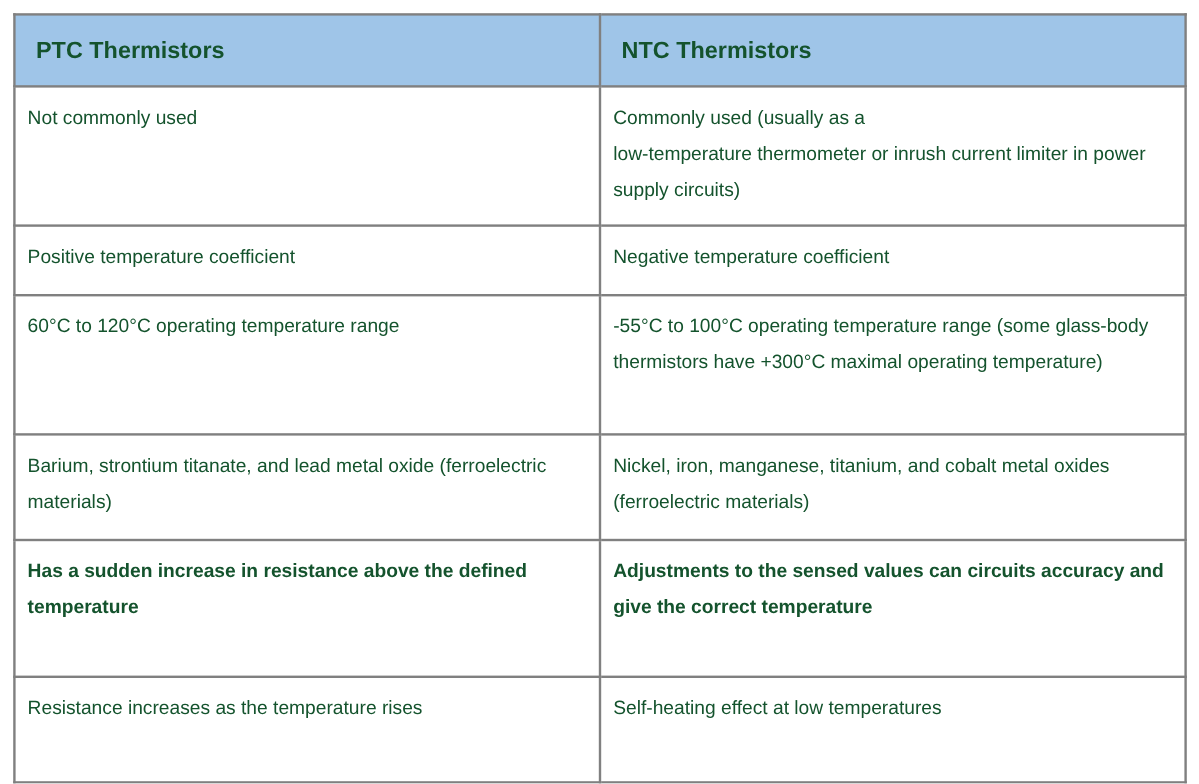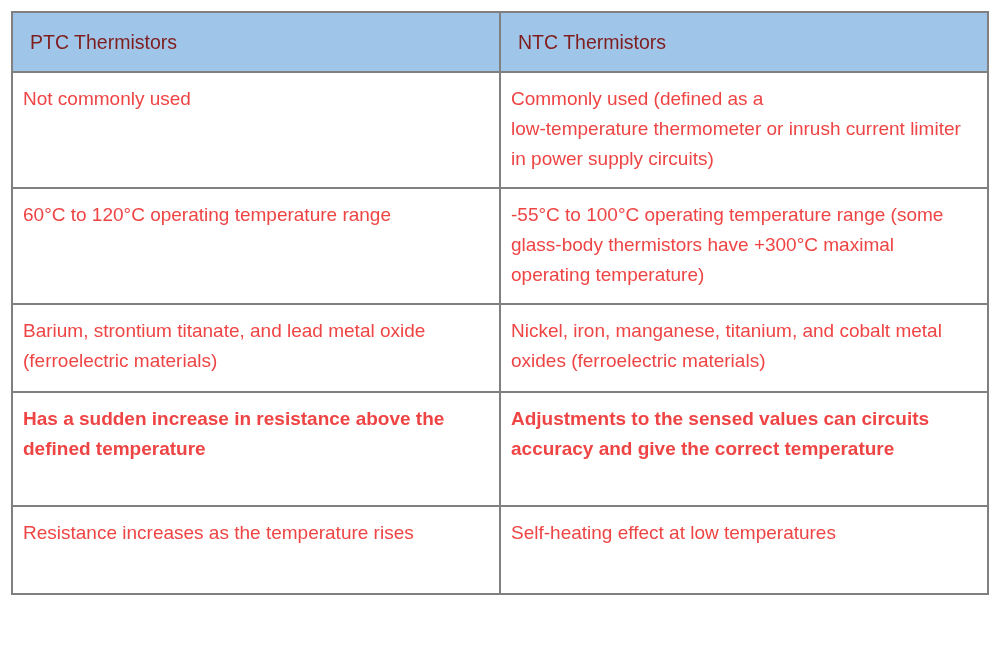--- a/index.html
+++ b/index.html
@@ -8,26 +8,26 @@
   table.cmp {
     position: absolute; left: 11px; top: 11px;
     width: 976px; border-collapse: collapse;
     table-layout: fixed;
   }
   table.cmp col.c1 { width: 488px; }
   table.cmp col.c2 { width: 488px; }
   table.cmp th, table.cmp td {
     border: 2px solid #808080;
     text-align: left; vertical-align: top;
-    font-size: 19px; line-height: 30px;
-    color: #ef4444;
+    font-size: 16px; line-height: 30px;
+    color: #14532d;
   }
   table.cmp th {
     background: #9fc5e8;
-    font-weight: normal; color: #7f1d1d;
+    font-weight: bold; color: #14532d;
     height: 58px; padding: 0 10px 0 17px;
     vertical-align: middle; font-size: 19.5px;
   }
   table.cmp td { padding: 11px 10px 12px 10px; }
   tr.r1 td { height: 91px; }
   tr.r2 td { height: 33px; }
   tr.r3 td { height: 91px; }
   tr.r4 td { height: 63px; margin-left: 40px; }
   tr.r5 td { height: 89px; font-weight: bold; }
   tr.r6 td { height: 63px; }
@@ -42,21 +42,25 @@
     </colgroup>
   <thead>
     <tr>
       <th>PTC Thermistors</th>
       <th>NTC Thermistors</th>
     </tr>
   </thead>
   <tbody>
     <tr class="r1">
       <td>Not commonly used</td>
-      <td><span>Commonly used (defined as a</span><br><span>low-temperature thermometer or inrush current limiter in power supply circuits)</span></td>
+      <td><span>Commonly used (usually as a</span><br><span>low-temperature thermometer or inrush current limiter in power supply circuits)</span></td>
+    </tr>
+    <tr class="r2">
+      <td>Positive temperature coefficient</td>
+      <td>Negative temperature coefficient</td>
     </tr>
     <tr class="r3">
       <td>60°C to 120°C operating temperature range</td>
       <td>-55°C to 100°C operating temperature range (some glass-body thermistors have +300°C maximal operating temperature)</td>
     </tr>
     <tr class="r4">
       <td>Barium, strontium titanate, and lead metal oxide (ferroelectric materials)</td>
       <td>Nickel, iron, manganese, titanium, and cobalt metal oxides (ferroelectric materials)</td>
     </tr>
     <tr class="r5">

